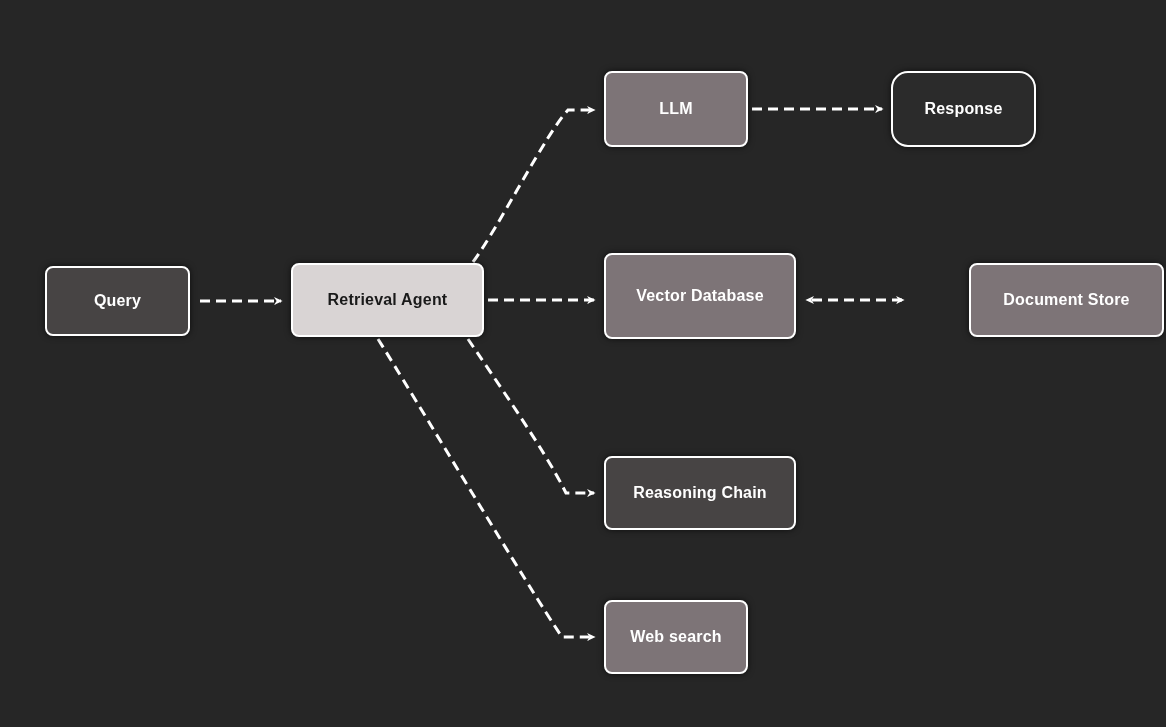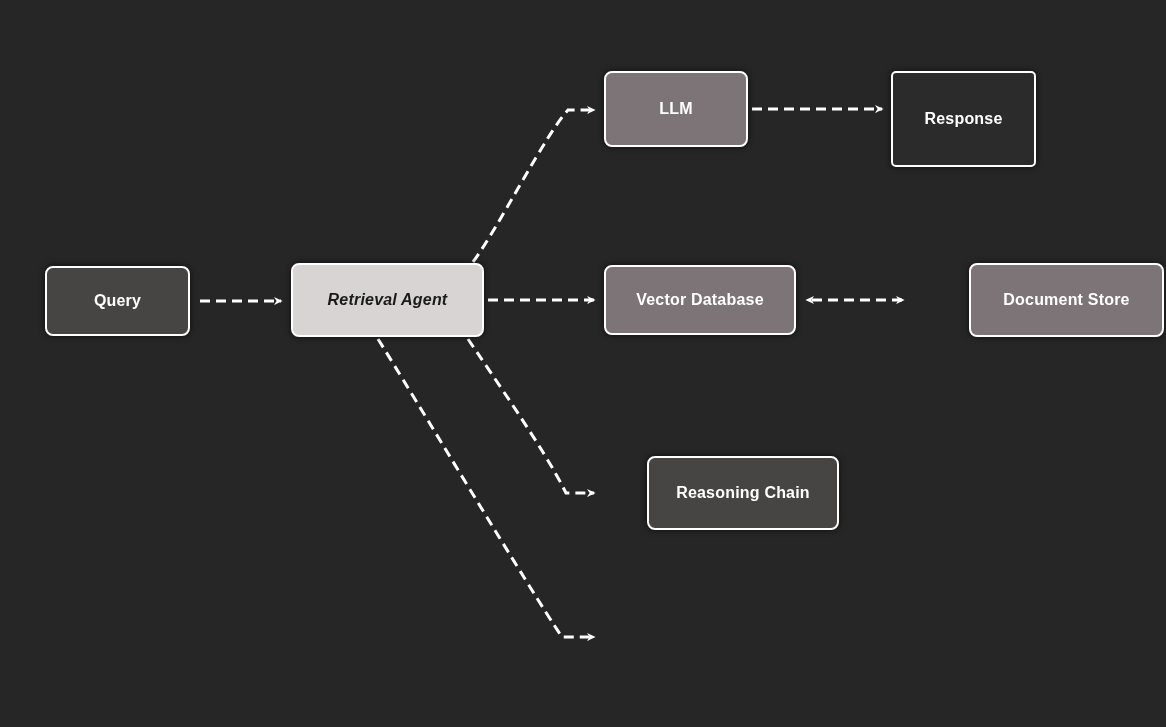--- a/index.html
+++ b/index.html
@@ -78,38 +78,41 @@
       <path d="M 468 339 C 490 372 545 450 566 493 L 594 493" marker-end="url(#arrow-end)"></path>
 
       <path d="M 378 339 C 410 390 530 590 562 637 L 594 637" marker-end="url(#arrow-end)"></path>
     </g>
   </svg>
 
   <div class="node fill-dark" style="left:45px; top:266px; width:145px; height:70px;">
     <span class="node-label">Query</span>
   </div>
 
-  <div class="node fill-light" style="left:291px; top:263px; width:193px; height:74px;font-style:italic;">
+  <div class="node fill-light" style="left:291px; top:263px; width:193px; height:74px;">
     <span class="node-label">Retrieval Agent</span>
   </div>
 
   <div class="node fill-mauve" style="left:604px; top:71px; width:144px; height:76px;">
     <span class="node-label">LLM</span>
   </div>
 
-  <div class="node fill-deep radius-sm" style="left:891px; top:71px; width:145px; height:96px;">
+  <div class="node fill-deep radius-sm" style="left:891px; top:71px; width:145px; height:76px;border-radius:17px;">
     <span class="node-label">Response</span>
   </div>
 
-  <div class="node fill-mauve" style="left:604px; top:265px; width:192px; height:70px;">
+  <div class="node fill-mauve" style="left:604px; top:253px; width:192px; height:86px;">
     <span class="node-label">Vector Database</span>
   </div>
 
   <div class="node fill-mauve" style="left:969px; top:263px; width:195px; height:74px;">
     <span class="node-label">Document Store</span>
   </div>
 
-  <div class="node fill-dark" style="left:604px; top:456px; width:192px; height:74px;margin-left:43px;">
+  <div class="node fill-dark" style="left:604px; top:456px; width:192px; height:74px;">
     <span class="node-label">Reasoning Chain</span>
   </div>
 
+  <div class="node fill-mauve" style="left:604px; top:600px; width:144px; height:74px;">
+    <span class="node-label">Web search</span>
+  </div>
 
 </div>
 
 </body></html>

